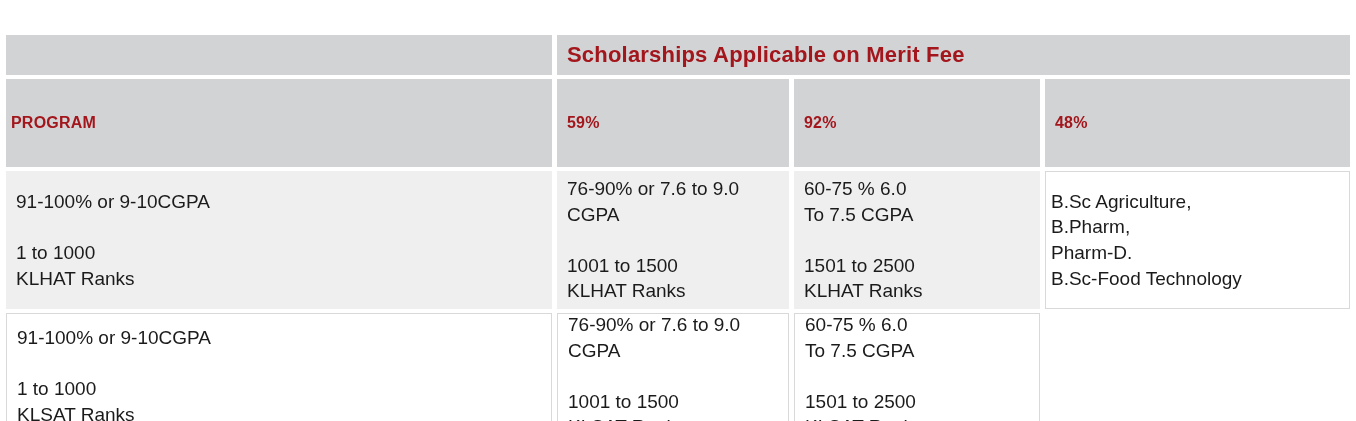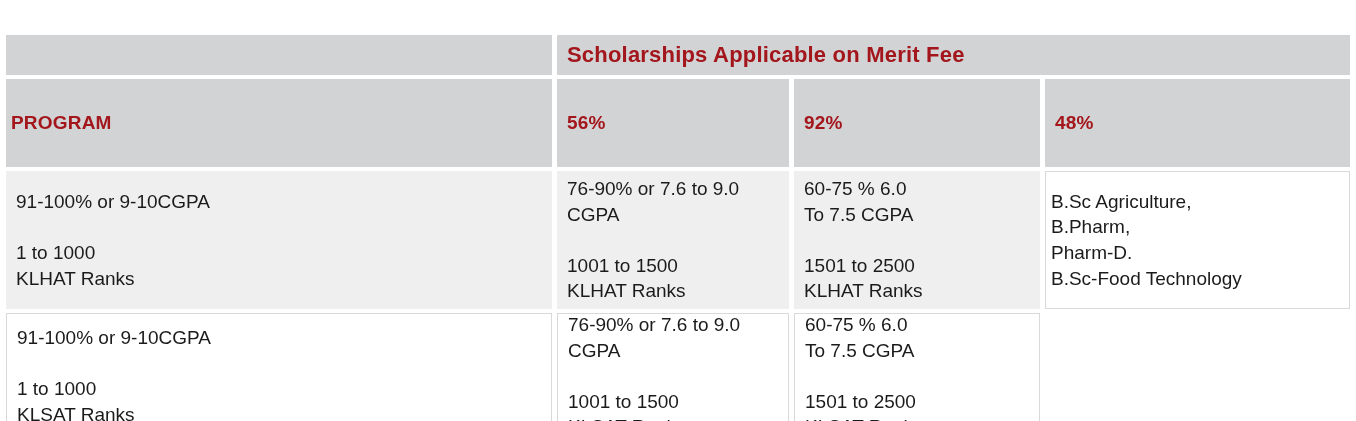--- a/index.html
+++ b/index.html
@@ -37,21 +37,21 @@
     justify-content: center;
     padding-left: 10px;
     padding-right: 8px;
     overflow: hidden;
   }
   .cell.c1 { padding-left: 5px; }
   .hdr {
     background: var(--header-bg);
     color: var(--accent-red);
     font-weight: bold;
-    font-size: 19px;
+    font-size: 16px;
     letter-spacing: 0.2px;
   }
   .title-cell {
     grid-column: 2 / 5;
     font-size: 22px;
   }
   .body-cell {
     background: var(--row-alt-bg);
     color: var(--text);
     font-size: 19px;
@@ -66,21 +66,21 @@
 </head>
 <body>
 
 <div class="page">
   <div class="scholarship-grid">
 
     <div class="cell hdr c1"></div>
     <div class="cell hdr title-cell">Scholarships Applicable on Merit Fee</div>
 
     <div class="cell hdr c1">PROGRAM</div>
-    <div class="cell hdr">56%</div>
+    <div class="cell hdr">59%</div>
     <div class="cell hdr">92%</div>
     <div class="cell hdr">48%</div>
 
     <div class="cell body-cell">91-100% or 9-10CGPA
 
 1 to 1000
 KLHAT Ranks</div>
     <div class="cell body-cell">76-90% or 7.6 to 9.0
 CGPA
 

